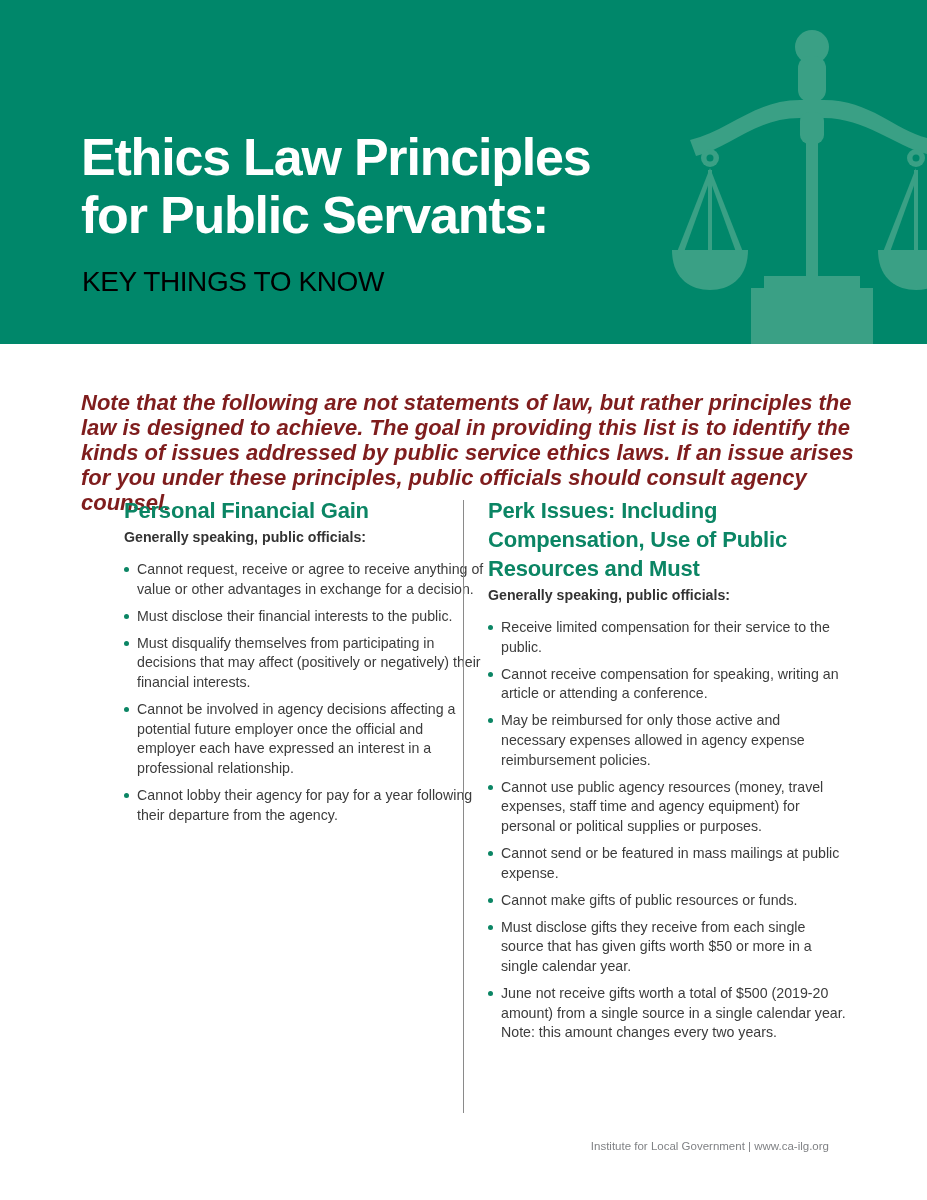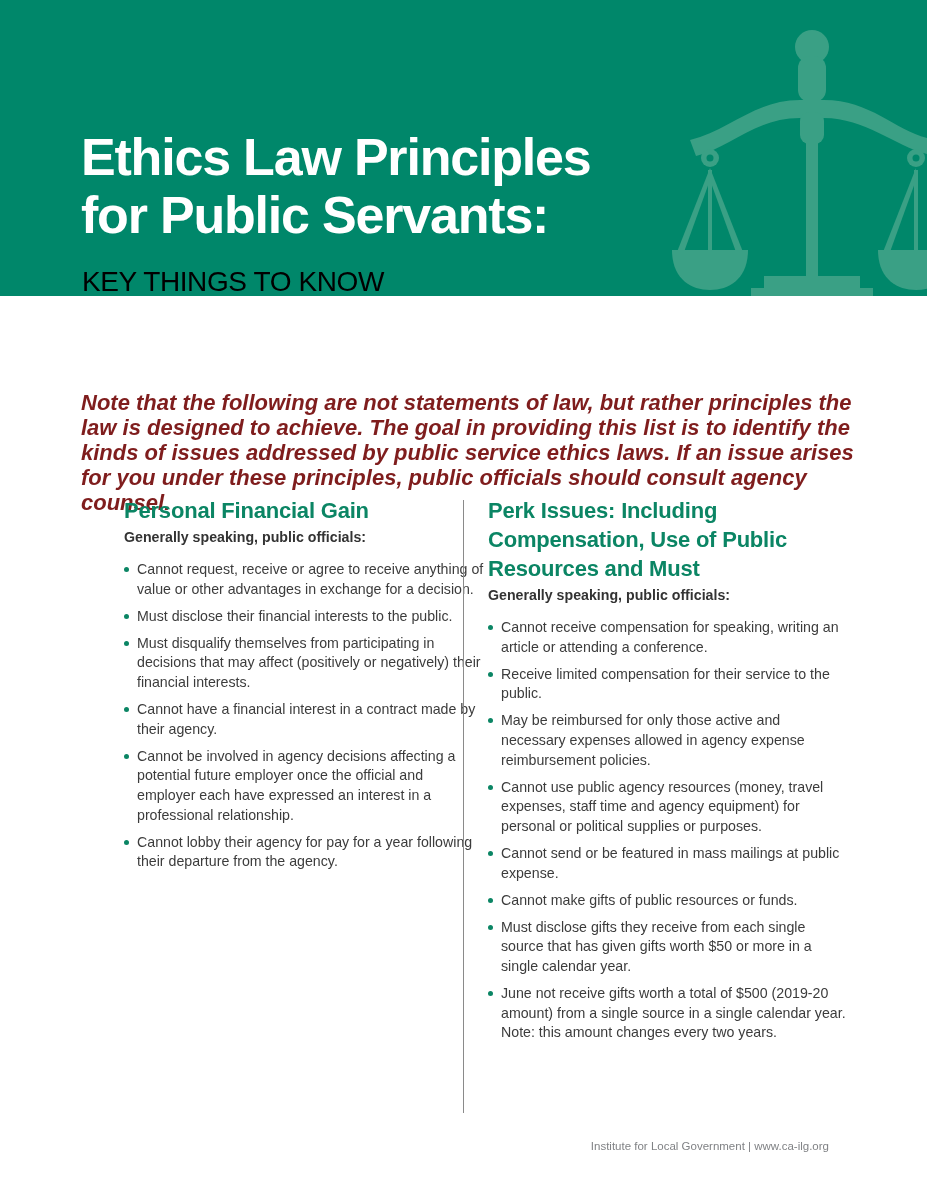--- a/index.html
+++ b/index.html
@@ -1,20 +1,20 @@
 <!DOCTYPE html>
 <html><head>
 <meta charset="utf-8">
 <style>
   * { margin: 0; padding: 0; box-sizing: border-box; }
   html, body { width: 927px; height: 1200px; background: #ffffff; overflow: hidden; }
   body { font-family: "Liberation Sans", sans-serif; position: relative; }
 
   .header {
-    position: absolute; left: 0; top: 0; width: 927px; height: 296px;
+    position: absolute; left: 0; top: 0; width: 927px; height: 344px;
     background: #00876a; overflow: hidden;
   }
   .scales { position: absolute; left: 660px; top: 20px; width: 267px; height: 324px; }
   .title {
     position: absolute; left: 81px; top: 128px;
     color: #ffffff; font-weight: bold; font-size: 52px; line-height: 58px;
     letter-spacing: -1.2px; white-space: nowrap;
   }
   .subtitle {
     position: absolute; left: 82px; top: 266px;
@@ -95,34 +95,33 @@
 
 <p class="intro">Note that the following are not statements of law, but rather principles the law is designed to achieve. The goal in providing this list is to identify the kinds of issues addressed by public service ethics laws. If an issue arises for you under these principles, public officials should consult agency counsel.</p>
 
 <div class="col left">
   <h2 class="section-title">Personal Financial Gain</h2>
   <div class="section-sub">Generally speaking, public officials:</div>
   <ul class="bullets">
     <li><span class="dot"></span><span>Cannot request, receive or agree to receive anything of value or other advantages in exchange for a decision.</span></li>
     <li><span class="dot"></span><span>Must disclose their financial interests to the public.</span></li>
     <li><span class="dot"></span><span>Must disqualify themselves from participating in decisions that may affect (positively or negatively) their financial interests.</span></li>
-    <li><span class="dot"></span><span>Cannot have a financial interest in a contract made by their agency.</span></li>
     <li><span class="dot"></span><span>Cannot be involved in agency decisions affecting a potential future employer once the official and employer each have expressed an interest in a professional relationship.</span></li>
     <li><span class="dot"></span><span>Cannot lobby their agency for pay for a year following their departure from the agency.</span></li>
   </ul>
 </div>
 
 <div class="divider"></div>
 
 <div class="col right">
   <h2 class="section-title">Perk Issues: Including Compensation, Use of Public Resources and Must</h2>
   <div class="section-sub">Generally speaking, public officials:</div>
   <ul class="bullets">
+    <li><span class="dot"></span><span>Receive limited compensation for their service to the public.</span></li>
     <li><span class="dot"></span><span>Cannot receive compensation for speaking, writing an article or attending a conference.</span></li>
-    <li><span class="dot"></span><span>Receive limited compensation for their service to the public.</span></li>
     <li><span class="dot"></span><span>May be reimbursed for only those active and necessary expenses allowed in agency expense reimbursement policies.</span></li>
     <li><span class="dot"></span><span>Cannot use public agency resources (money, travel expenses, staff time and agency equipment) for personal or political supplies or purposes.</span></li>
     <li><span class="dot"></span><span>Cannot send or be featured in mass mailings at public expense.</span></li>
     <li><span class="dot"></span><span>Cannot make gifts of public resources or funds.</span></li>
     <li><span class="dot"></span><span>Must disclose gifts they receive from each single source that has given gifts worth $50 or more in a single calendar year.</span></li>
     <li><span class="dot"></span><span>June not receive gifts worth a total of $500 (2019-20 amount) from a single source in a single calendar year. Note: this amount changes every two years.</span></li>
   </ul>
 </div>
 
 <div class="footer">Institute for Local Government | www.ca-ilg.org</div>

